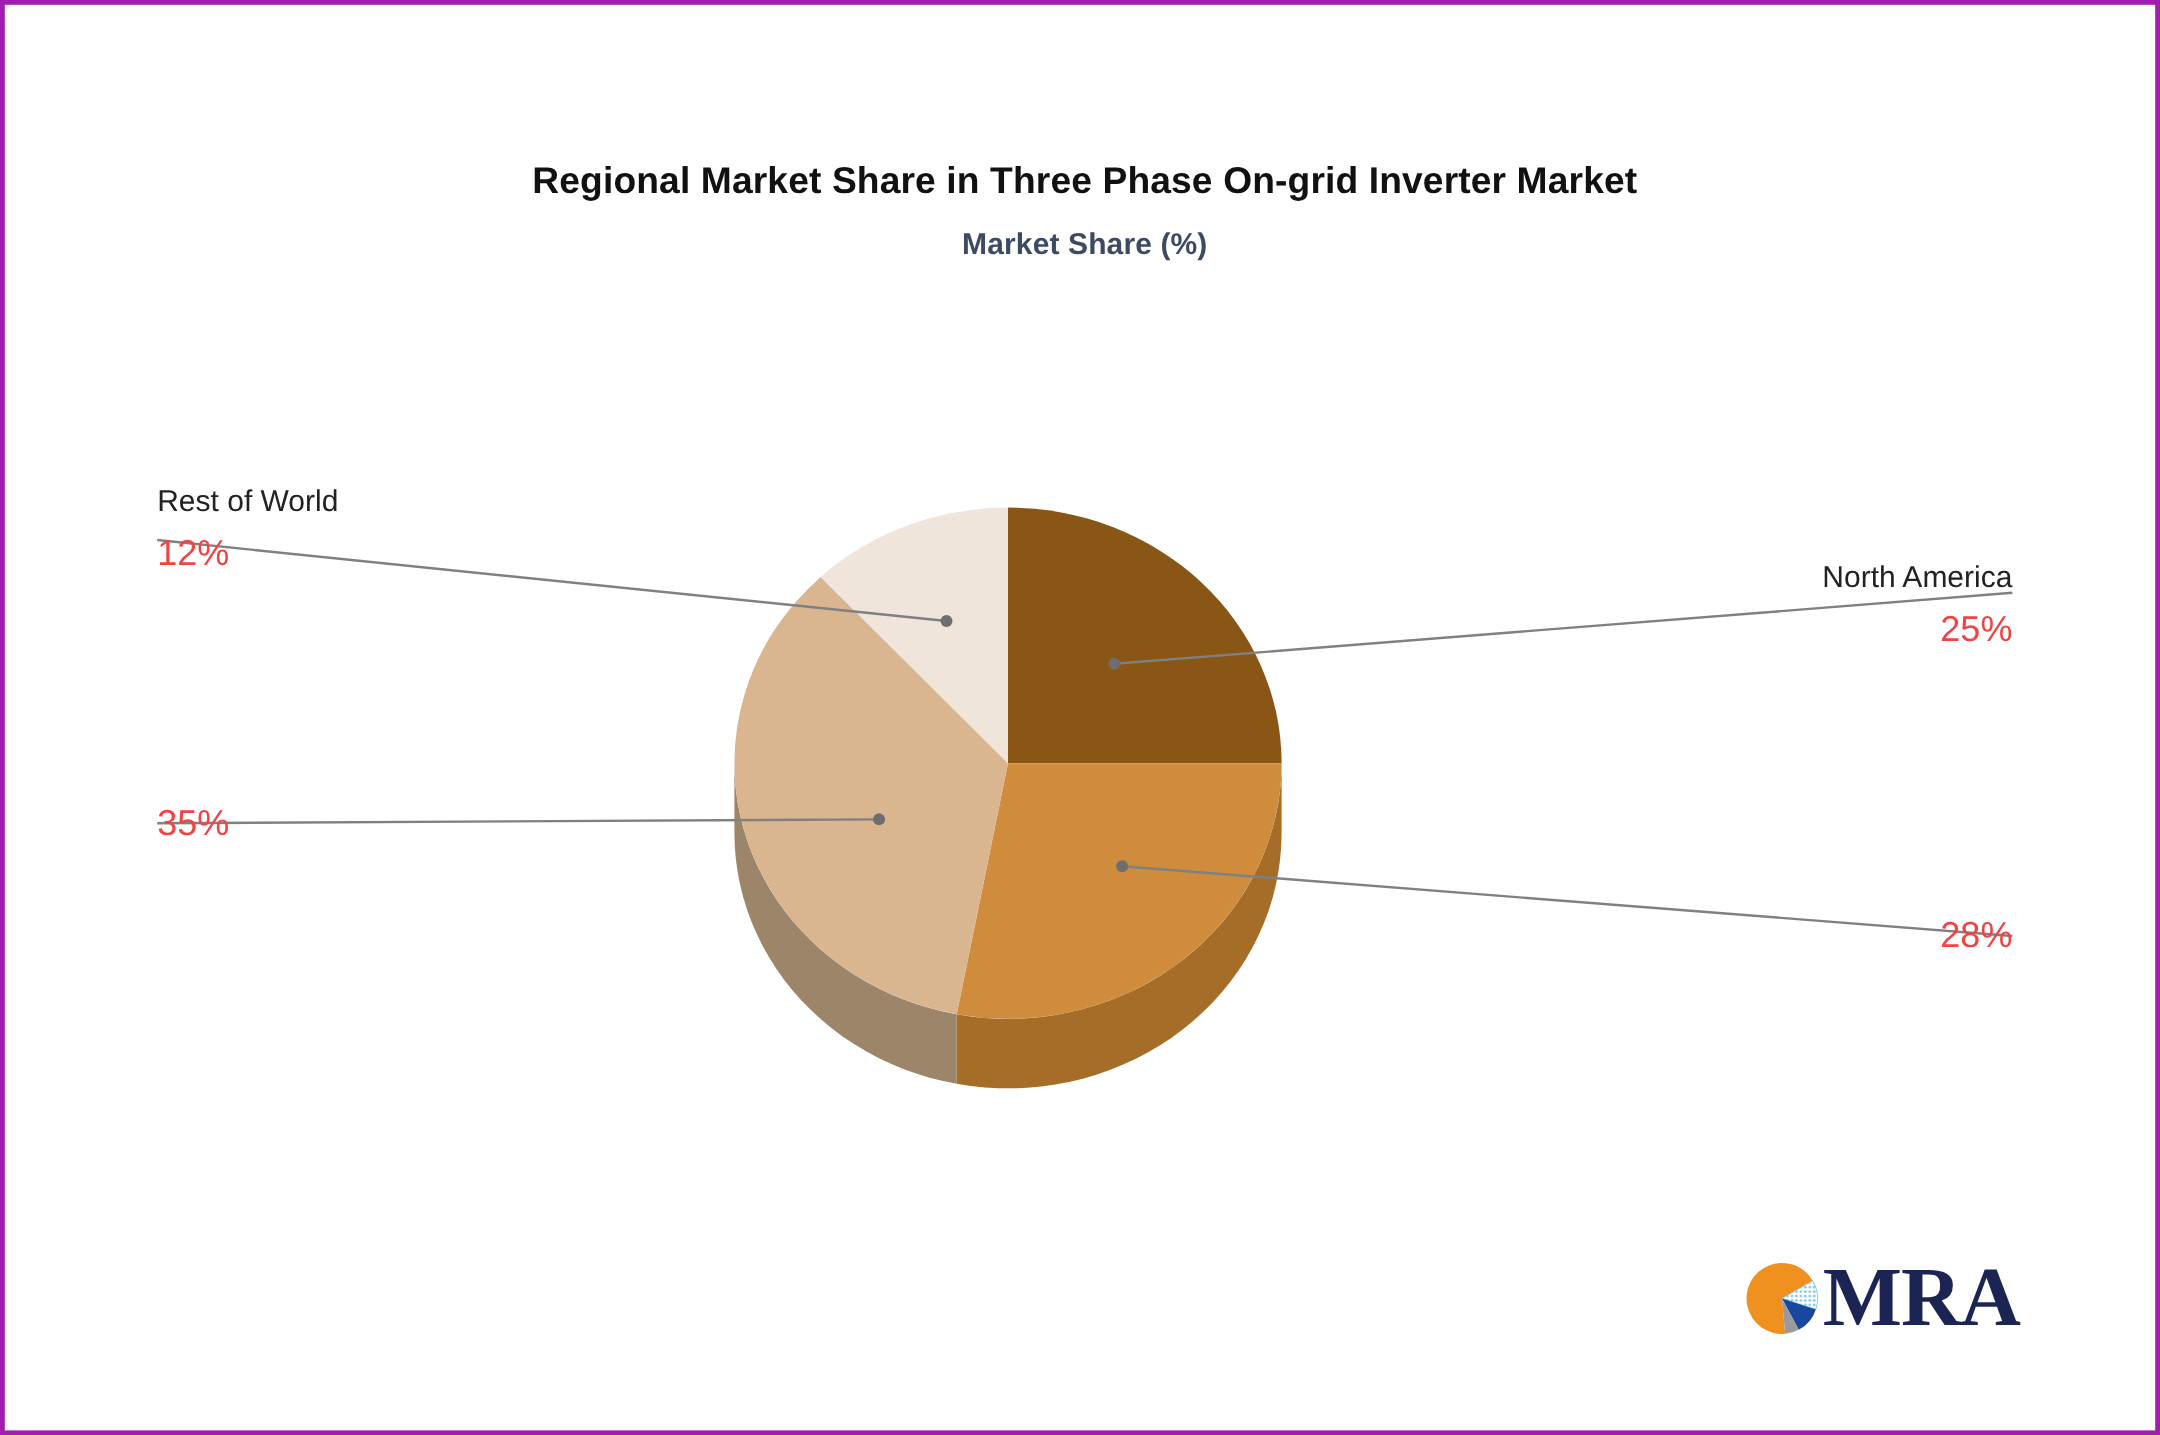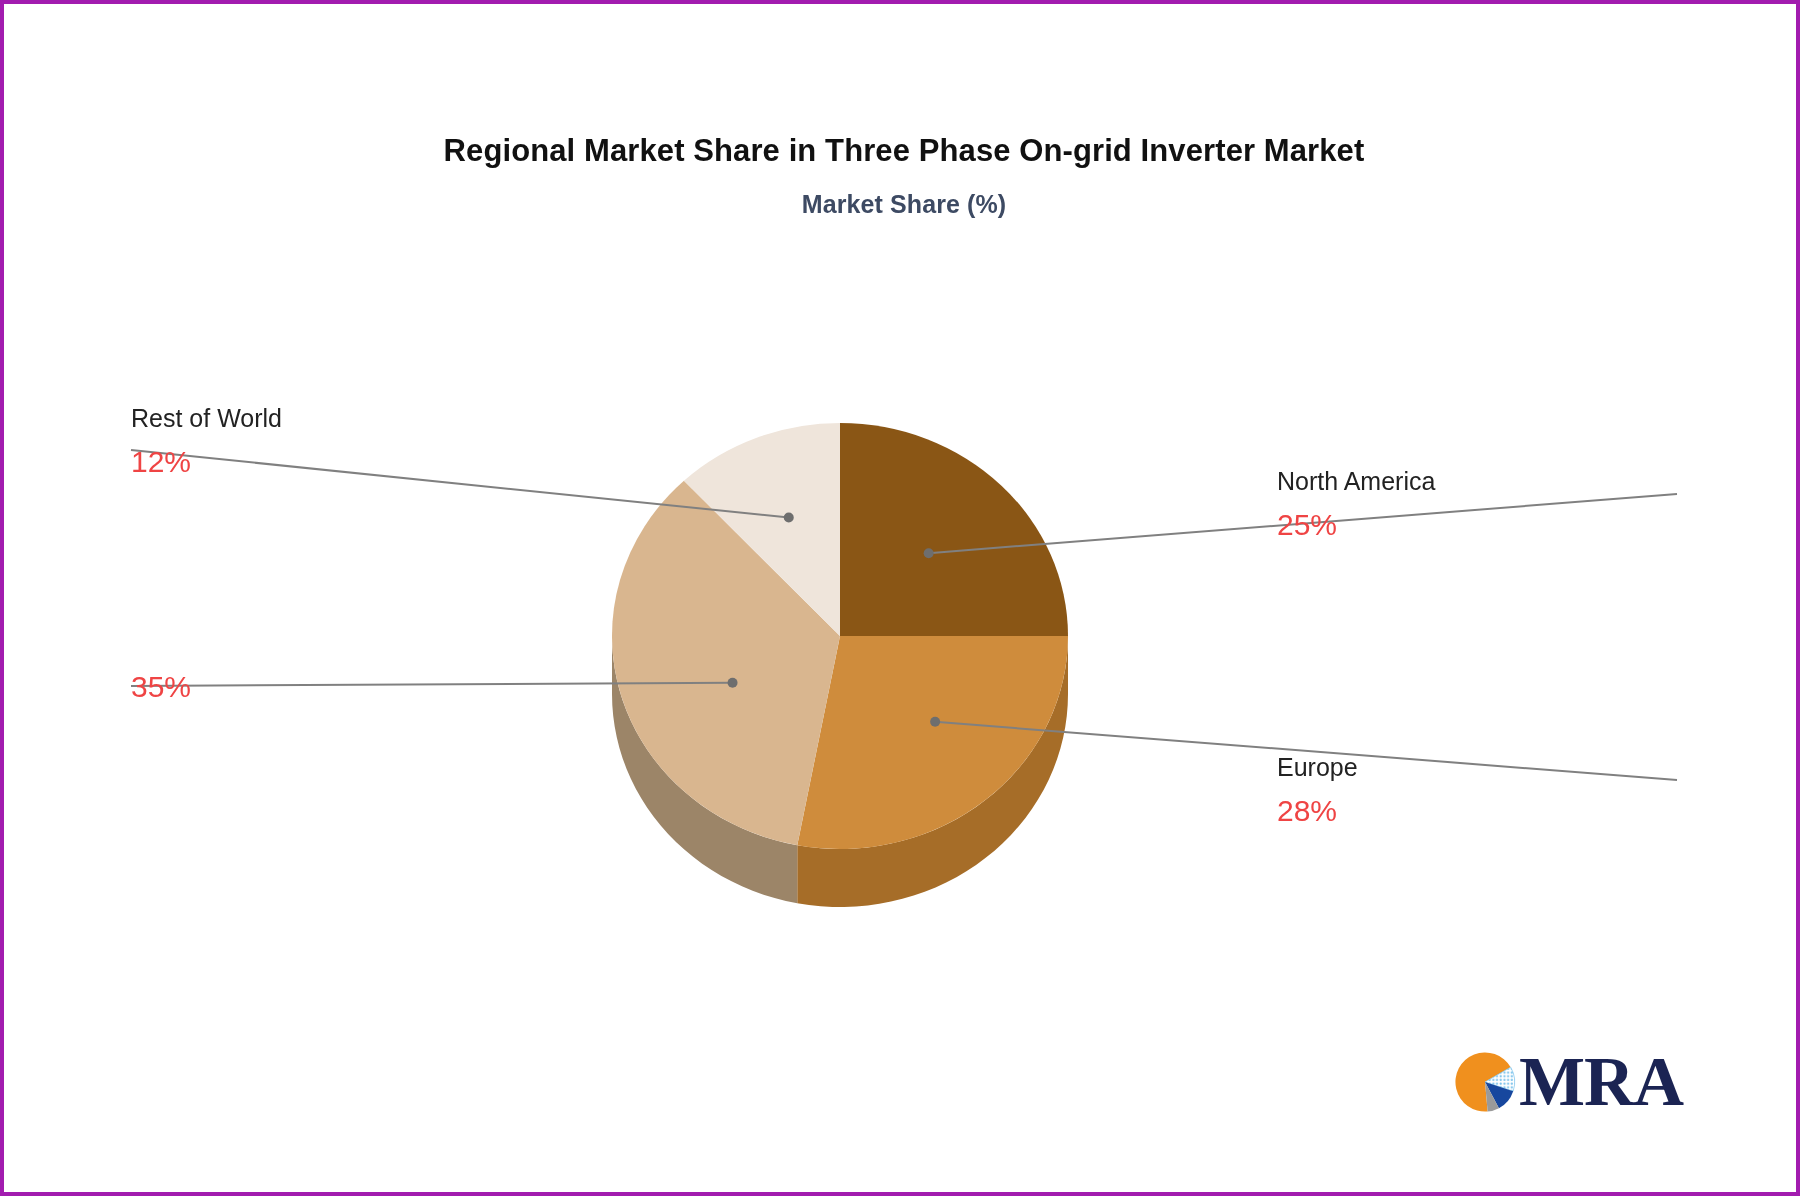--- a/index.html
+++ b/index.html
@@ -67,21 +67,21 @@
     white-space: nowrap;
   }
   .callout .cl-value {
     font-size: 30px;
     color: #ef4444;
     line-height: 1.25;
     margin-top: 9px;
     white-space: nowrap;
   }
   .callout.left  { text-align: left;  }
-  .callout.right { text-align: left; }
+  .callout.right { text-align: right; }
 
   #callout-rest-of-world { left: 127px; top: 399px; }
   #callout-asia-pacific  { left: 127px; top: 655px; }
   #callout-north-america { left: 1273px; top: 462px; }
   #callout-europe        { left: 1273px; top: 748px; }
 
   
   #logo {
     position: absolute;
     left: 1447px;
@@ -149,21 +149,20 @@
   <div class="callout left" id="callout-asia-pacific">
     <div class="cl-value">35%</div>
   </div>
 
   <div class="callout right" id="callout-north-america">
     <div class="cl-name">North America</div>
     <div class="cl-value">25%</div>
   </div>
 
   <div class="callout right" id="callout-europe">
-    <div class="cl-name">Europe</div>
     <div class="cl-value">28%</div>
   </div>
 
   <div id="logo">
     <svg id="logo-mark" width="74" height="74" viewBox="0 0 100 100" xmlns="http://www.w3.org/2000/svg">
       <defs>
         <pattern id="dots" patternUnits="userSpaceOnUse" width="5" height="5">
           <rect width="5" height="5" fill="#ffffff"></rect>
           <circle cx="2.2" cy="2.2" r="1.5" fill="#7fc4ec"></circle>
         </pattern>

